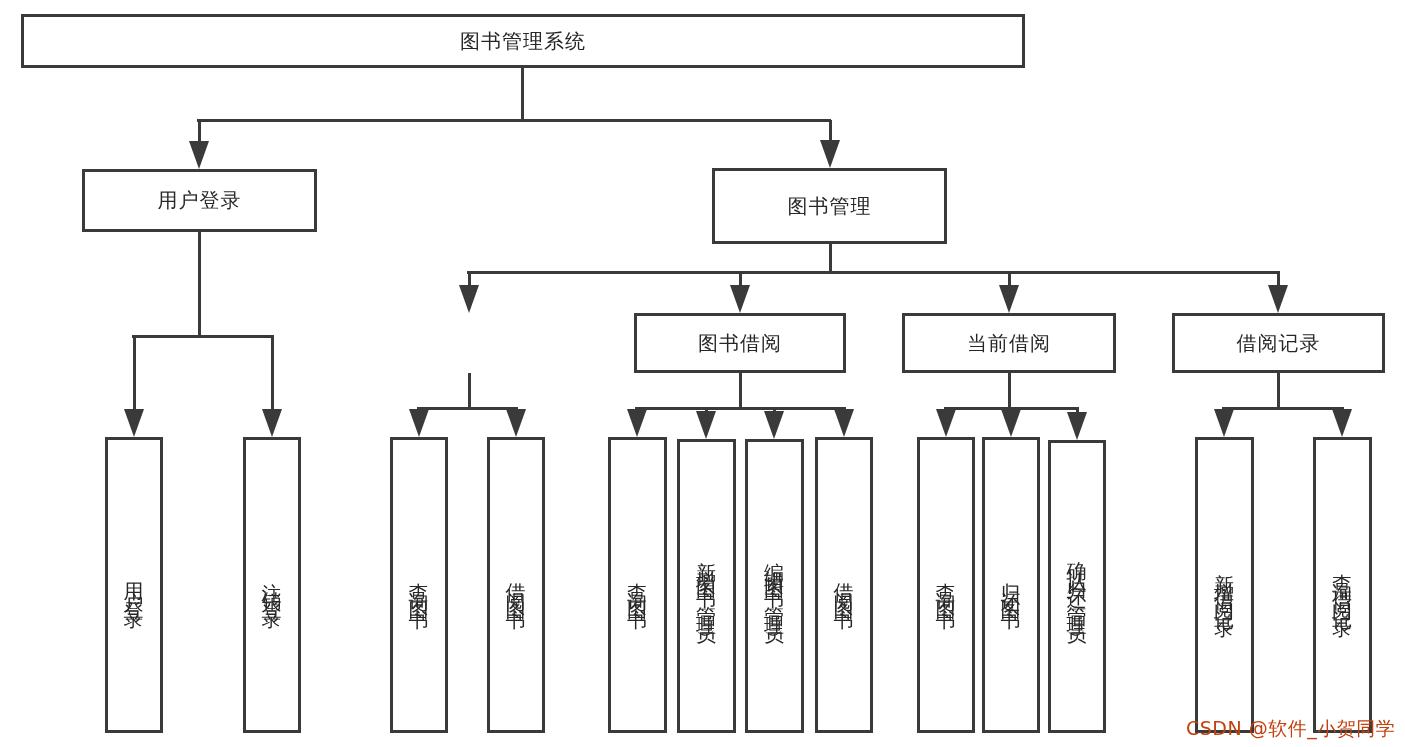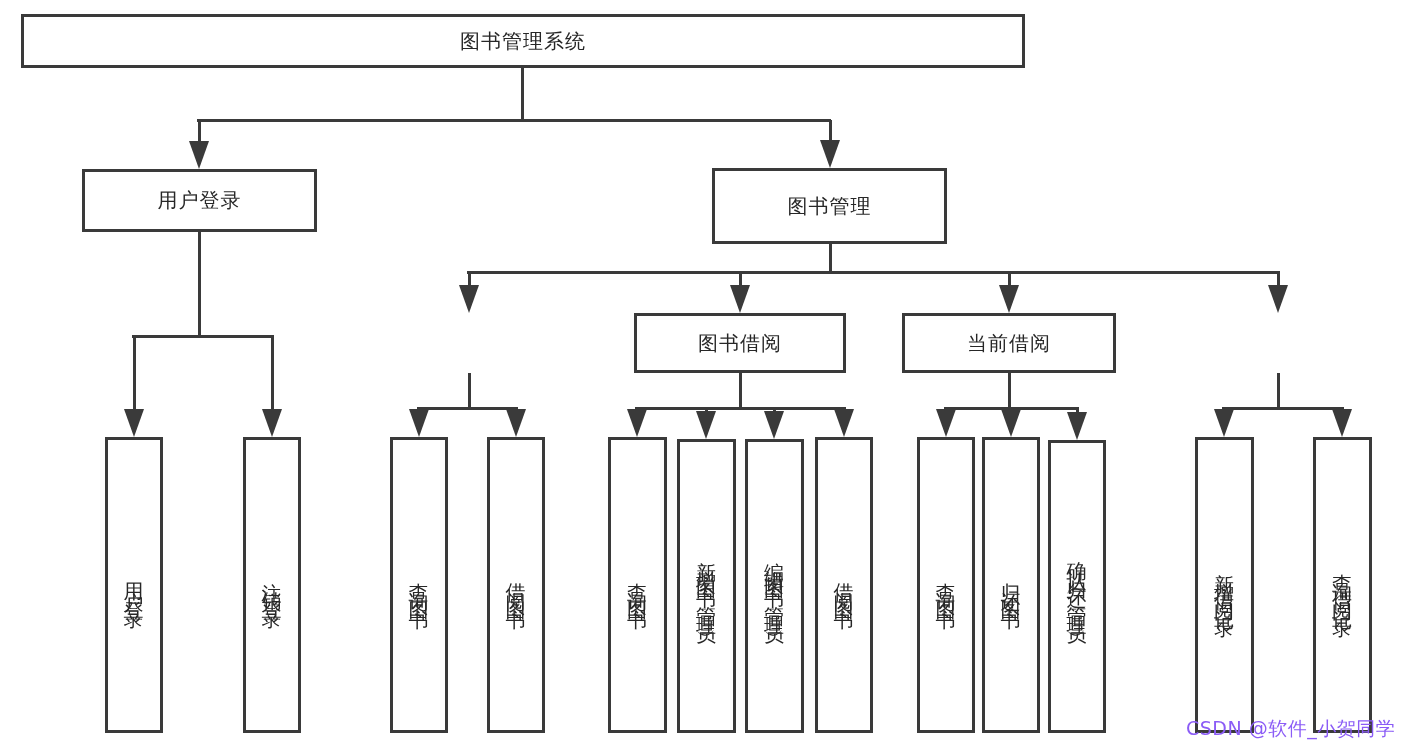--- a/index.html
+++ b/index.html
@@ -44,21 +44,21 @@
     border-left: 10px solid transparent;
     border-right: 10px solid transparent;
     border-top: 28px solid #3a3a3a;
     z-index: 1;
   }
   .watermark {
     position: absolute;
     left: 1186px;
     top: 716px;
     font-size: 19px;
-    color: #8b5cf6;
+    color: #c2410c;
     white-space: nowrap;
     z-index: 5;
     letter-spacing: 0.5px;
   }
 </style>
 </head>
 <body>
 
 <div class="stage">
 
@@ -71,20 +71,23 @@
   </div>
   <div class="box" style="left:712px;top:168px;width:235px;height:76px">
     <span>图书管理</span>
   </div>
 
   <div class="box" style="left:634px;top:313px;width:212px;height:60px">
     <span>图书借阅</span>
   </div>
   <div class="box" style="left:902px;top:313px;width:214px;height:60px">
     <span>当前借阅</span>
+  </div>
+  <div class="box" style="left:1172px;top:313px;width:213px;height:60px">
+    <span>借阅记录</span>
   </div>
 
   <div class="box vbox" style="left:105px;top:437px;width:58px;height:296px">
     <span>用户登录</span>
   </div>
   <div class="box vbox" style="left:243px;top:437px;width:58px;height:296px">
     <span>注销登录</span>
   </div>
 
   <div class="box vbox" style="left:390px;top:437px;width:58px;height:296px">

